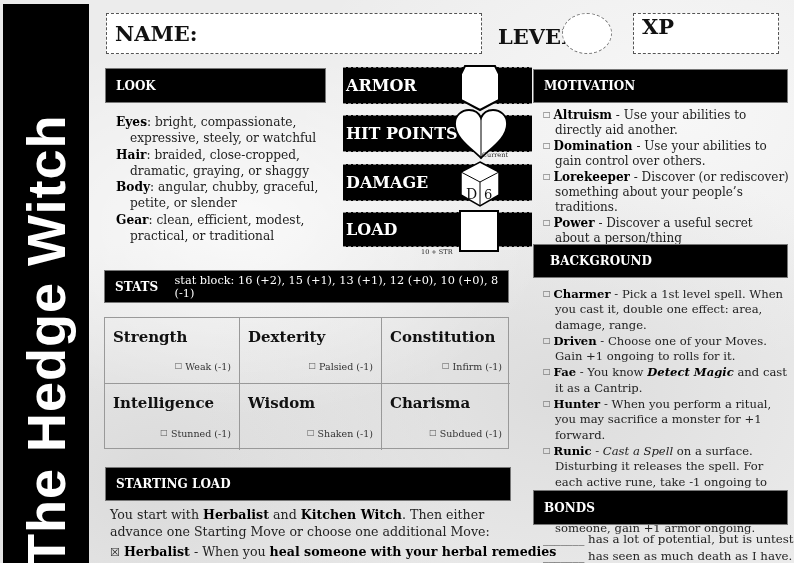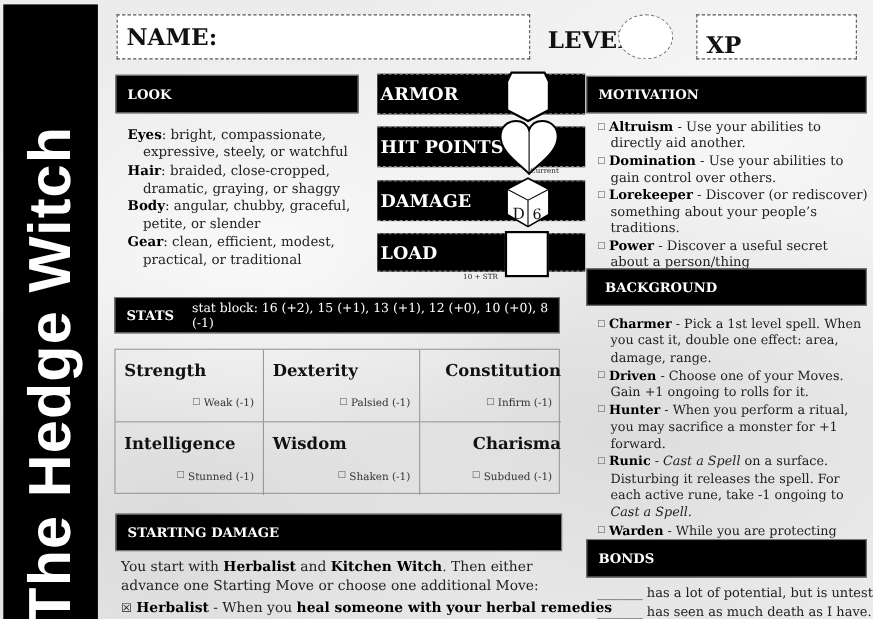--- a/index.html
+++ b/index.html
@@ -72,40 +72,40 @@
   
   .stats-grid {
     position: absolute; left: 104px; top: 317px; width: 405px; height: 132px;
     display: grid; grid-template-columns: 135px 142px 128px; grid-template-rows: 66px 66px;
     border: 1px solid #999;
   }
   .stat-cell {
     border-right: 1px solid #999; border-bottom: 1px solid #999;
     position: relative; padding: 10px 0 0 8px;
   }
-  .stat-cell:nth-child(3n) { border-right: none; text-align: right; }
+  .stat-cell:nth-child(3n) { border-right: none; }
   .stat-cell:nth-child(n+4) { border-bottom: none; }
   .stat-name { font-weight: bold; font-size: 15px; color: #111; }
   .stat-debility {
     position: absolute; right: 8px; bottom: 11px; font-size: 9.5px; color: #333;
   }
 </style>
 </head>
 <body>
 
 <div class="side-strip">
   <div class="side-title">The Hedge Witch</div>
 </div>
 
 <div class="dash-box" style="left:106px; top:13px; width:376px; height:41px; display:flex; align-items:center; padding-left:8px;">
   <span class="hdr-label">NAME:</span>
 </div>
 <span class="abs hdr-label" style="left:498px; top:24px;">LEVEL</span>
 <div class="abs" style="left:562px; top:13px; width:50px; height:41px; border:1.5px dashed #777; border-radius:50%; background:#fff;"></div>
-<div class="dash-box" style="left:633px; top:13px; width:146px; height:41px; display:flex; align-items:flex-end; padding-left:8px;">
+<div class="dash-box" style="left:633px; top:13px; width:146px; height:41px; display:flex; align-items:flex-start; padding-left:8px;">
   <span class="hdr-label">XP</span>
 </div>
 
 <div class="bar" style="left:105px; top:68px; width:221px; height:35px;">
   <span>LOOK</span>
 </div>
 <div class="abs body-text" style="left:116px; top:114px; width:215px; line-height:16.3px;">
   <div class="hang"><span class="b">Eyes</span><span>: bright, compassionate, expressive, steely, or watchful</span></div>
   <div class="hang"><span class="b">Hair</span><span>: braided, close-cropped, dramatic, graying, or shaggy</span></div>
   <div class="hang"><span class="b">Body</span><span>: angular, chubby, graceful, petite, or slender</span></div>
@@ -172,21 +172,21 @@
     <div class="stat-name">Wisdom</div>
     <div class="stat-debility"><span class="box-glyph">□</span><span>Shaken (-1)</span></div>
   </div>
   <div class="stat-cell">
     <div class="stat-name">Charisma</div>
     <div class="stat-debility"><span class="box-glyph">□</span><span>Subdued (-1)</span></div>
   </div>
 </div>
 
 <div class="bar" style="left:105px; top:467px; width:406px; height:34px;">
-  <span>STARTING DAMAGE</span>
+  <span>STARTING LOAD</span>
 </div>
 <div class="abs body-text" style="left:110px; top:506px; width:405px; font-size:12.6px; line-height:17px;">
   <span>You start with </span><span class="b">Herbalist</span><span> and </span><span class="b">Kitchen Witch</span><span>. Then either advance one Starting Move or choose one additional Move:</span>
 </div>
 <div class="abs body-text" style="left:110px; top:543px; width:410px; font-size:12.6px; line-height:17px; white-space:nowrap;">
   <span style="font-size:11px;">☒</span>
   <span class="b">Herbalist</span><span> - When you </span><span class="b">heal someone with your herbal remedies</span>
 </div>
 
 <div class="bar" style="left:533px; top:69px; width:255px; height:34px;">
@@ -198,20 +198,21 @@
   <div class="hang-sm"><span class="box-glyph">□</span><span class="b">Lorekeeper</span><span> - Discover (or rediscover) something about your people’s traditions.</span></div>
   <div class="hang-sm"><span class="box-glyph">□</span><span class="b">Power</span><span> - Discover a useful secret about a person/thing</span></div>
 </div>
 
 <div class="bar" style="left:533px; top:244px; width:255px; height:34px;padding-left:16px;">
   <span>BACKGROUND</span>
 </div>
 <div class="abs body-text" style="left:535px; top:286px; width:255px; font-size:11.6px; line-height:15.3px;">
   <div class="hang-sm"><span class="box-glyph">□</span><span class="b">Charmer</span><span> - Pick a 1st level spell. When you cast it, double one effect: area, damage, range.</span></div>
   <div class="hang-sm"><span class="box-glyph">□</span><span class="b">Driven</span><span> - Choose one of your Moves. Gain +1 ongoing to rolls for it.</span></div>
+  <div class="hang-sm"><span class="box-glyph">□</span><span class="b">Fae</span><span> - You know </span><span class="bi">Detect Magic</span><span> and cast it as a Cantrip.</span></div>
   <div class="hang-sm"><span class="box-glyph">□</span><span class="b">Hunter</span><span> - When you perform a ritual, you may sacrifice a monster for +1 forward.</span></div>
   <div class="hang-sm"><span class="box-glyph">□</span><span class="b">Runic</span><span> - </span><span class="i">Cast a Spell</span><span> on a surface. Disturbing it releases the spell. For each active rune, take -1 ongoing to </span><span class="i">Cast a Spell</span><span>.</span></div>
   <div class="hang-sm"><span class="box-glyph">□</span><span class="b">Warden</span><span> - While you are protecting someone, gain +1 armor ongoing.</span></div>
 </div>
 
 <div class="bar" style="left:533px; top:490px; width:255px; height:35px;">
   <span>BONDS</span>
 </div>
 <div class="abs body-text" style="left:543px; top:531px; width:250px; font-size:11.8px; line-height:17px; white-space:nowrap;">
   <div><span>_______</span><span> has a lot of potential, but is untested.</span></div>

